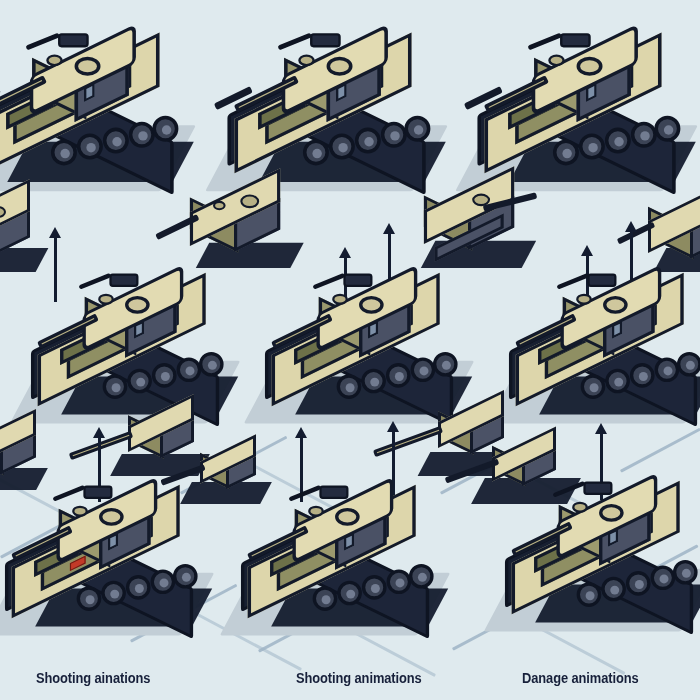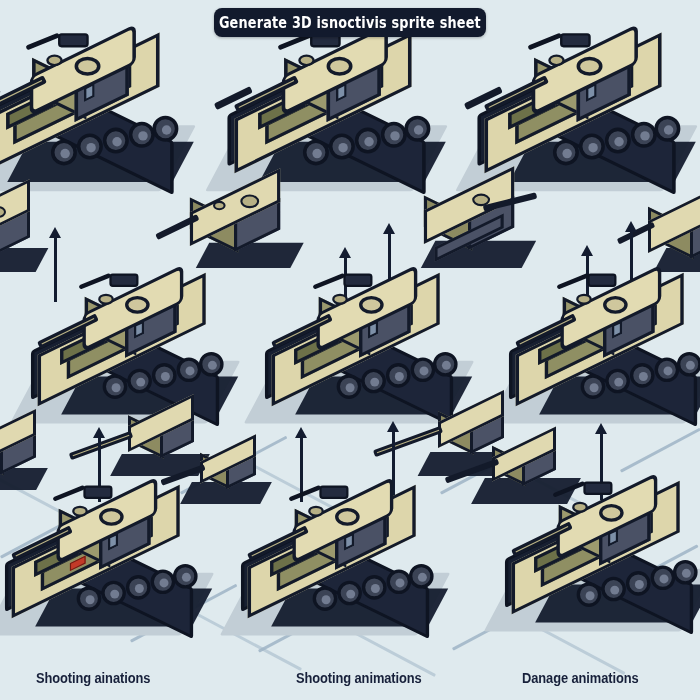--- a/index.html
+++ b/index.html
@@ -500,21 +500,18 @@
       <div class="viewport" style="left:100px;top:48px;width:9px;height:12px;transform:skewY(-26deg);"></div>
       <div class="turret-top" style="left:54px;top:18px;width:90px;height:34px;transform:skewY(-26deg);"></div>
       <div class="cupola" style="left:92px;top:24px;width:22px;height:16px;"></div>
       <div class="hatch" style="left:68px;top:22px;width:14px;height:10px;"></div>
       <div class="mg" style="left:78px;top:4px;width:26px;height:12px;border-radius:3px;"></div>
       <div class="mg" style="left:50px;top:9px;width:30px;height:3px;transform:rotate(-22deg);"></div>
       <div class="barrel" style="left:12px;top:52px;width:58px;height:7px;transform:rotate(-26deg);"></div>
     </div>
   </div>
 
-  <div class="badge">
-    <span>Generate 3D isnoctivis sprite sheet</span>
-  </div>
 
   <div class="caption cap1">Shooting ainations</div>
   <div class="caption cap2">Shooting animations</div>
   <div class="caption cap3">Danage animations</div>
 
 </div>
 
 </body></html>

